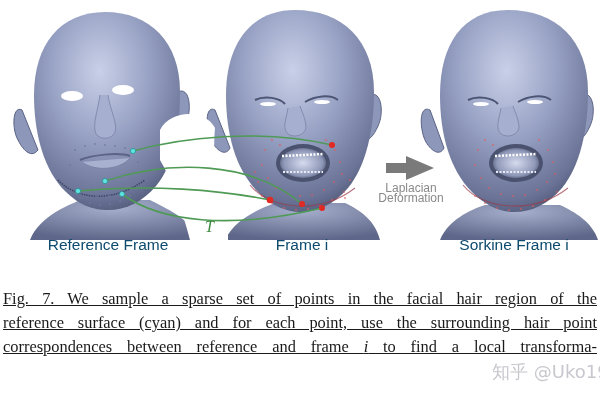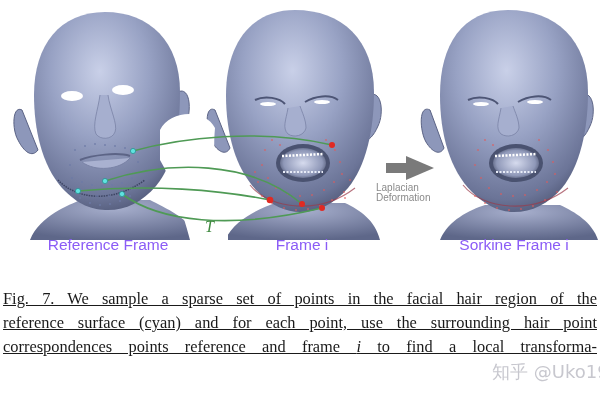--- a/index.html
+++ b/index.html
@@ -1,20 +1,20 @@
 <!DOCTYPE html>
 <html><head>
   <meta charset="utf-8">
   <style>
     html, body { margin: 0; padding: 0; background: #ffffff; }
     body { width: 600px; height: 407px; position: relative; overflow: hidden; font-family: "Liberation Sans", sans-serif; }
     .figure { position: absolute; left: 0; top: 0; width: 600px; height: 262px; }
     .figure svg { position: absolute; left: 0; top: 0; }
-    .panel-label { position: absolute; top: 236px; font-family: "Liberation Sans", sans-serif; font-size: 15.5px; color: #8b5cf6; white-space: nowrap; transform: translateX(-50%); }
-    .arrow-label { position: absolute; left: 411px; top: 183px; width: 70px; text-align: left; transform: translateX(-50%); font-family: "Liberation Sans", sans-serif; font-size: 10px; color: #8a8a8a; line-height: 10px; }
+    .panel-label { position: absolute; top: 236px; font-family: "Liberation Sans", sans-serif; font-size: 15.5px; color: #0c4a6e; white-space: nowrap; transform: translateX(-50%); }
+    .arrow-label { position: absolute; left: 411px; top: 183px; width: 70px; text-align: center; transform: translateX(-50%); font-family: "Liberation Sans", sans-serif; font-size: 12px; color: #8a8a8a; line-height: 10px; }
     .t-label { position: absolute; left: 205px; top: 218px; font-family: "Liberation Serif", serif; font-style: italic; font-size: 16px; color: #3f8a3f; }
     .caption { position: absolute; left: 3px; top: 287px; width: 594px; font-family: "Liberation Serif", serif; font-size: 16.4px; line-height: 24px; color: #1a1a1a; text-align: justify; text-decoration: underline; }
     .caption .line { display: block; white-space: nowrap; text-align-last: justify; }
     .caption .line.last { text-align-last: justify; }
     .caption i { font-style: italic; }
     .watermark { position: absolute; left: 492px; top: 360px; font-family: "DejaVu Sans", sans-serif; font-size: 18px; color: rgba(180,180,190,0.75); white-space: nowrap; }
   </style>
 </head>
 <body>
 
@@ -203,16 +203,16 @@
     <div>Laplacian</div>
     <div>Deformation</div>
   </div>
 
   <div class="t-label">T</div>
 </div>
 
 <div class="caption">
   <span class="line">Fig. 7.  We sample a sparse set of points in the facial hair region of the</span>
   <span class="line">reference surface (cyan) and for each point, use the surrounding hair point</span>
-  <span class="line"><span>correspondences points reference and frame </span><i>i</i><span> to find a local transforma-</span></span>
+  <span class="line"><span>correspondences between reference and frame </span><i>i</i><span> to find a local transforma-</span></span>
 </div>
 
 <div class="watermark">知乎 @Uko19</div>
 
 </body></html>

